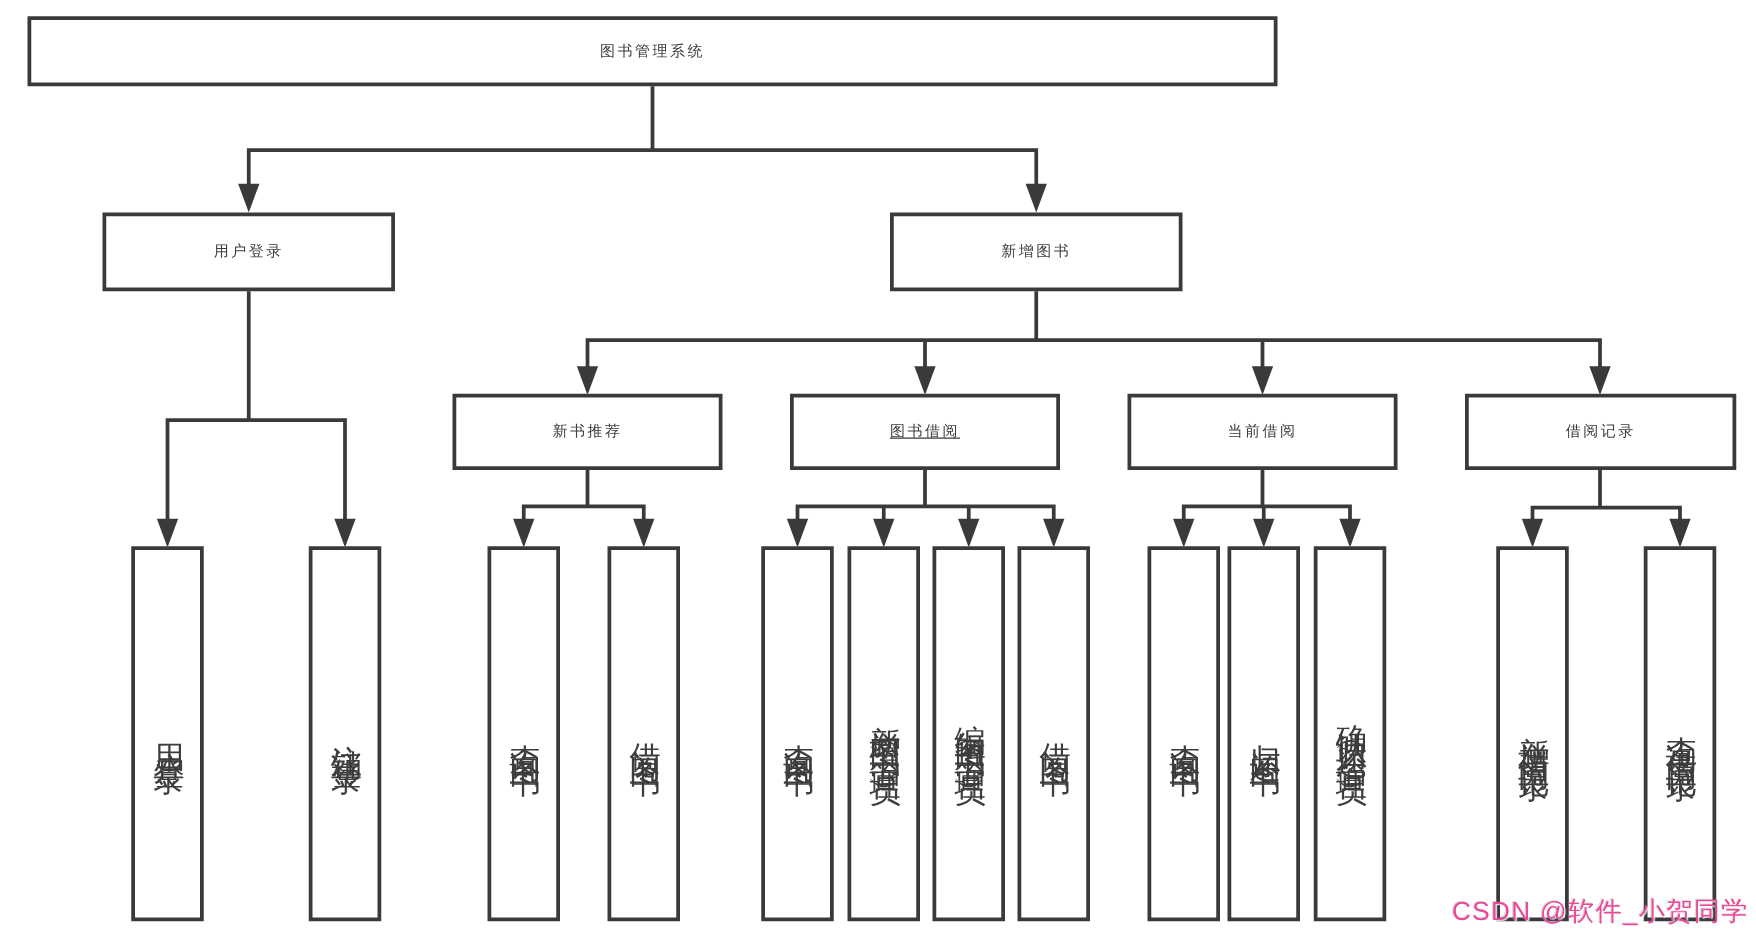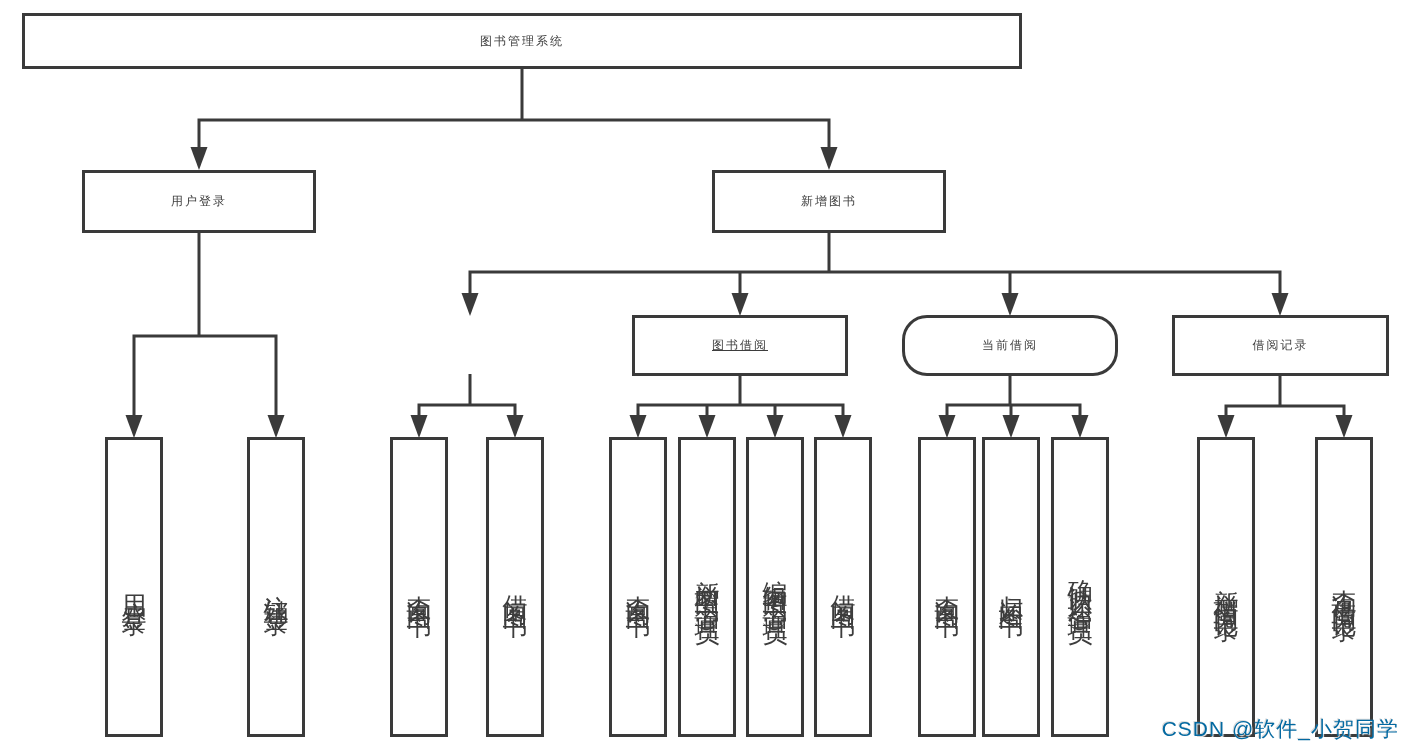--- a/index.html
+++ b/index.html
@@ -49,21 +49,21 @@
     font-size: 25px;
     line-height: 1;
     letter-spacing: 6px;
   }
   .watermark {
     position: absolute;
     right: 6px;
     bottom: 4px;
     font-size: 21px;
     letter-spacing: 1px;
-    color: #0369a1;
+    color: #ec4899;
     text-shadow: 1px 1px 1px rgba(255,255,255,0.95), -1px -1px 0 rgba(110,110,110,0.25);
     white-space: nowrap;
   }
 </style>
 </head>
 <body>
 
 <div class="canvas">
 
   <svg class="connectors" viewBox="0 0 1405 747" xmlns="http://www.w3.org/2000/svg">
@@ -123,24 +123,27 @@
     <span>图书管理系统</span>
   </div>
 
   <div class="hnode" style="left:82px; top:170px; width:234px; height:63px;">
     <span>用户登录</span>
   </div>
   <div class="hnode" style="left:712px; top:170px; width:234px; height:63px;">
     <span>新增图书</span>
   </div>
 
+  <div class="hnode" style="left:362px; top:315px; width:216px; height:61px;">
+    <span>新书推荐</span>
+  </div>
   <div class="hnode" style="left:632px; top:315px; width:216px; height:61px;text-decoration:underline;">
     <span>图书借阅</span>
   </div>
-  <div class="hnode" style="left:902px; top:315px; width:216px; height:61px;border-radius:25px;">
+  <div class="hnode" style="left:902px; top:315px; width:216px; height:61px;">
     <span>当前借阅</span>
   </div>
   <div class="hnode" style="left:1172px; top:315px; width:217px; height:61px;text-align:right;">
     <span>借阅记录</span>
   </div>
 
   <div class="vnode" style="left:105px;">
     <span class="vtext">用户登录</span>
   </div>
   <div class="vnode" style="left:247px;">

